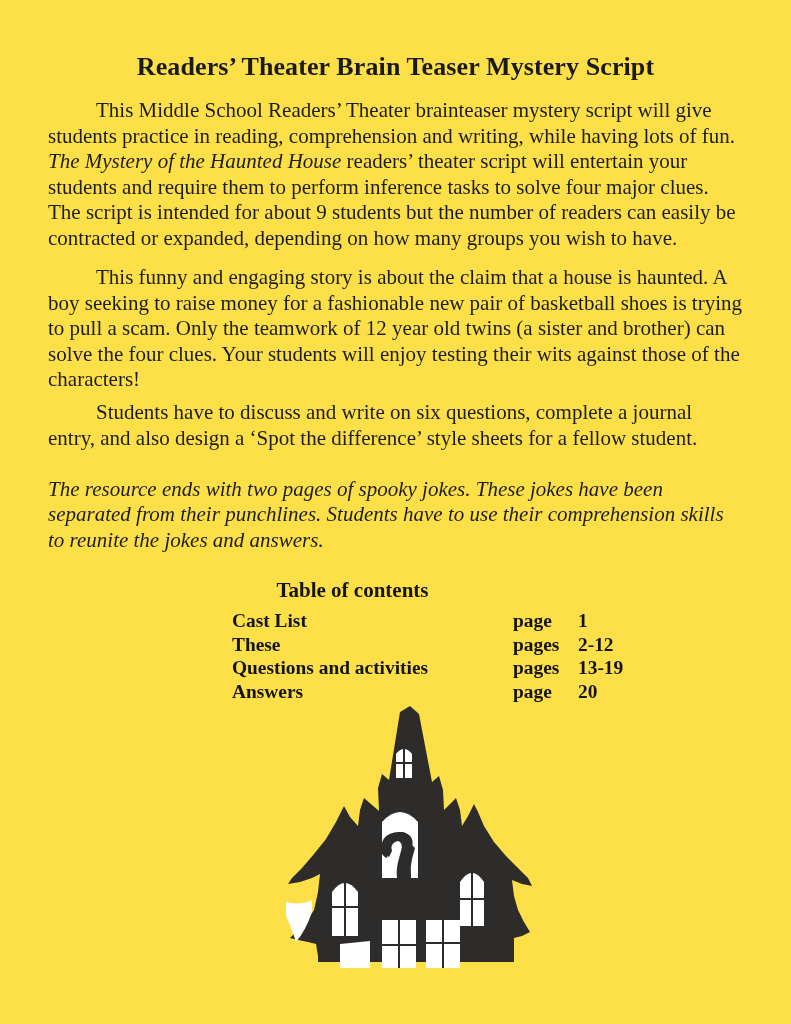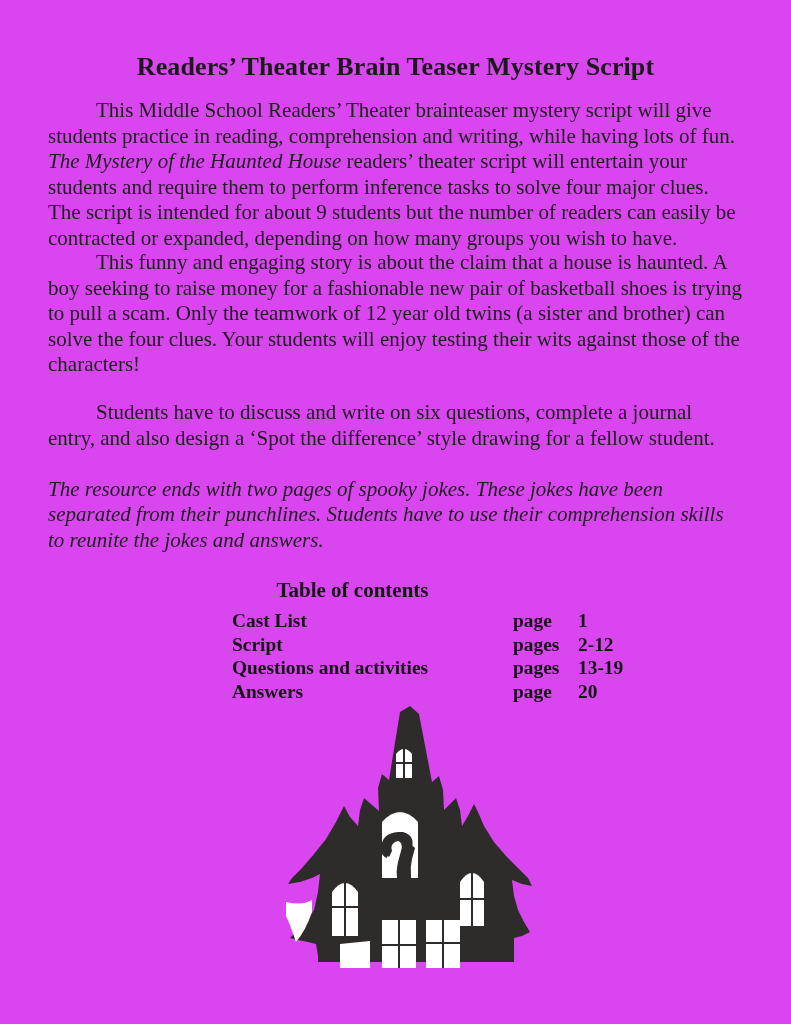--- a/index.html
+++ b/index.html
@@ -13,21 +13,21 @@
     font-family: "Liberation Serif", "DejaVu Serif", serif;
     color: #1b1b1b;
     overflow: hidden;
     position: relative;
   }
 
   .page {
     position: relative;
     width: 791px;
     height: 1024px;
-    background: #d946ef;
+    background: #fde047;
   }
 
   
   .doc-title {
     position: absolute;
     left: 0;
     top: 52px;
     width: 791px;
     text-align: center;
     font-size: 26px;
@@ -45,21 +45,21 @@
     line-height: 25.6px;
     color: #1d1d1d;
     text-align: left;
   }
   .para { margin: 0 0 0 0; }
   .para + .para { margin-top: 25.6px; font-style: italic; }
   .indent-first { text-indent: 48px; }
   em.title-italic { font-style: italic; }
 
   #para-1 { top: 98px; }
-  #para-2 { top: 250px; }
+  #para-2 { top: 265px; }
   #para-3 { top: 400px; }
   #para-4 { top: 541px; }
 
   
   .toc-heading {
     position: absolute;
     left: 0;
     top: 578px;
     width: 705px;
     text-align: center;
@@ -107,36 +107,36 @@
 
   <div class="body-block" id="para-1">
     <p class="para indent-first"><span>This Middle School Readers’ Theater brainteaser mystery script will give students practice in reading, comprehension and writing, while having lots of fun. </span><em class="title-italic">The Mystery of the Haunted House</em><span> readers’ theater script will entertain your students and require them to perform inference tasks to solve four major clues. The script is intended for about 9 students but the number of readers can easily be contracted or expanded, depending on how many groups you wish to have.</span></p>
   </div>
 
   <div class="body-block" id="para-2">
     <p class="para indent-first">This funny and engaging story is about the claim that a house is haunted. A boy seeking to raise money for a fashionable new pair of basketball shoes is trying to pull a scam. Only the teamwork of 12 year old twins (a sister and brother) can solve the four clues. Your students will enjoy testing their wits against those of the characters!</p>
   </div>
 
   <div class="body-block" id="para-3">
-    <p class="para indent-first">Students have to discuss and write on six questions, complete a journal entry, and also design a ‘Spot the difference’ style drawing for a fellow student.</p>
+    <p class="para indent-first">Students have to discuss and write on six questions, complete a journal entry, and also design a ‘Spot the difference’ style sheets for a fellow student.</p>
     <p class="para">The resource ends with two pages of spooky jokes. These jokes have been separated from their punchlines. Students have to use their comprehension skills to reunite the jokes and answers.</p>
   </div>
 
 
   <div class="toc-heading">Table of contents</div>
 
   <table class="toc-table">
     <tbody>
       <tr>
         <td class="toc-label">Cast List</td>
         <td class="toc-unit">page</td>
         <td class="toc-pages">1</td>
       </tr>
       <tr>
-        <td class="toc-label">Script</td>
+        <td class="toc-label">These</td>
         <td class="toc-unit">pages</td>
         <td class="toc-pages">2-12</td>
       </tr>
       <tr>
         <td class="toc-label">Questions and activities</td>
         <td class="toc-unit">pages</td>
         <td class="toc-pages">13-19</td>
       </tr>
       <tr>
         <td class="toc-label">Answers</td>

